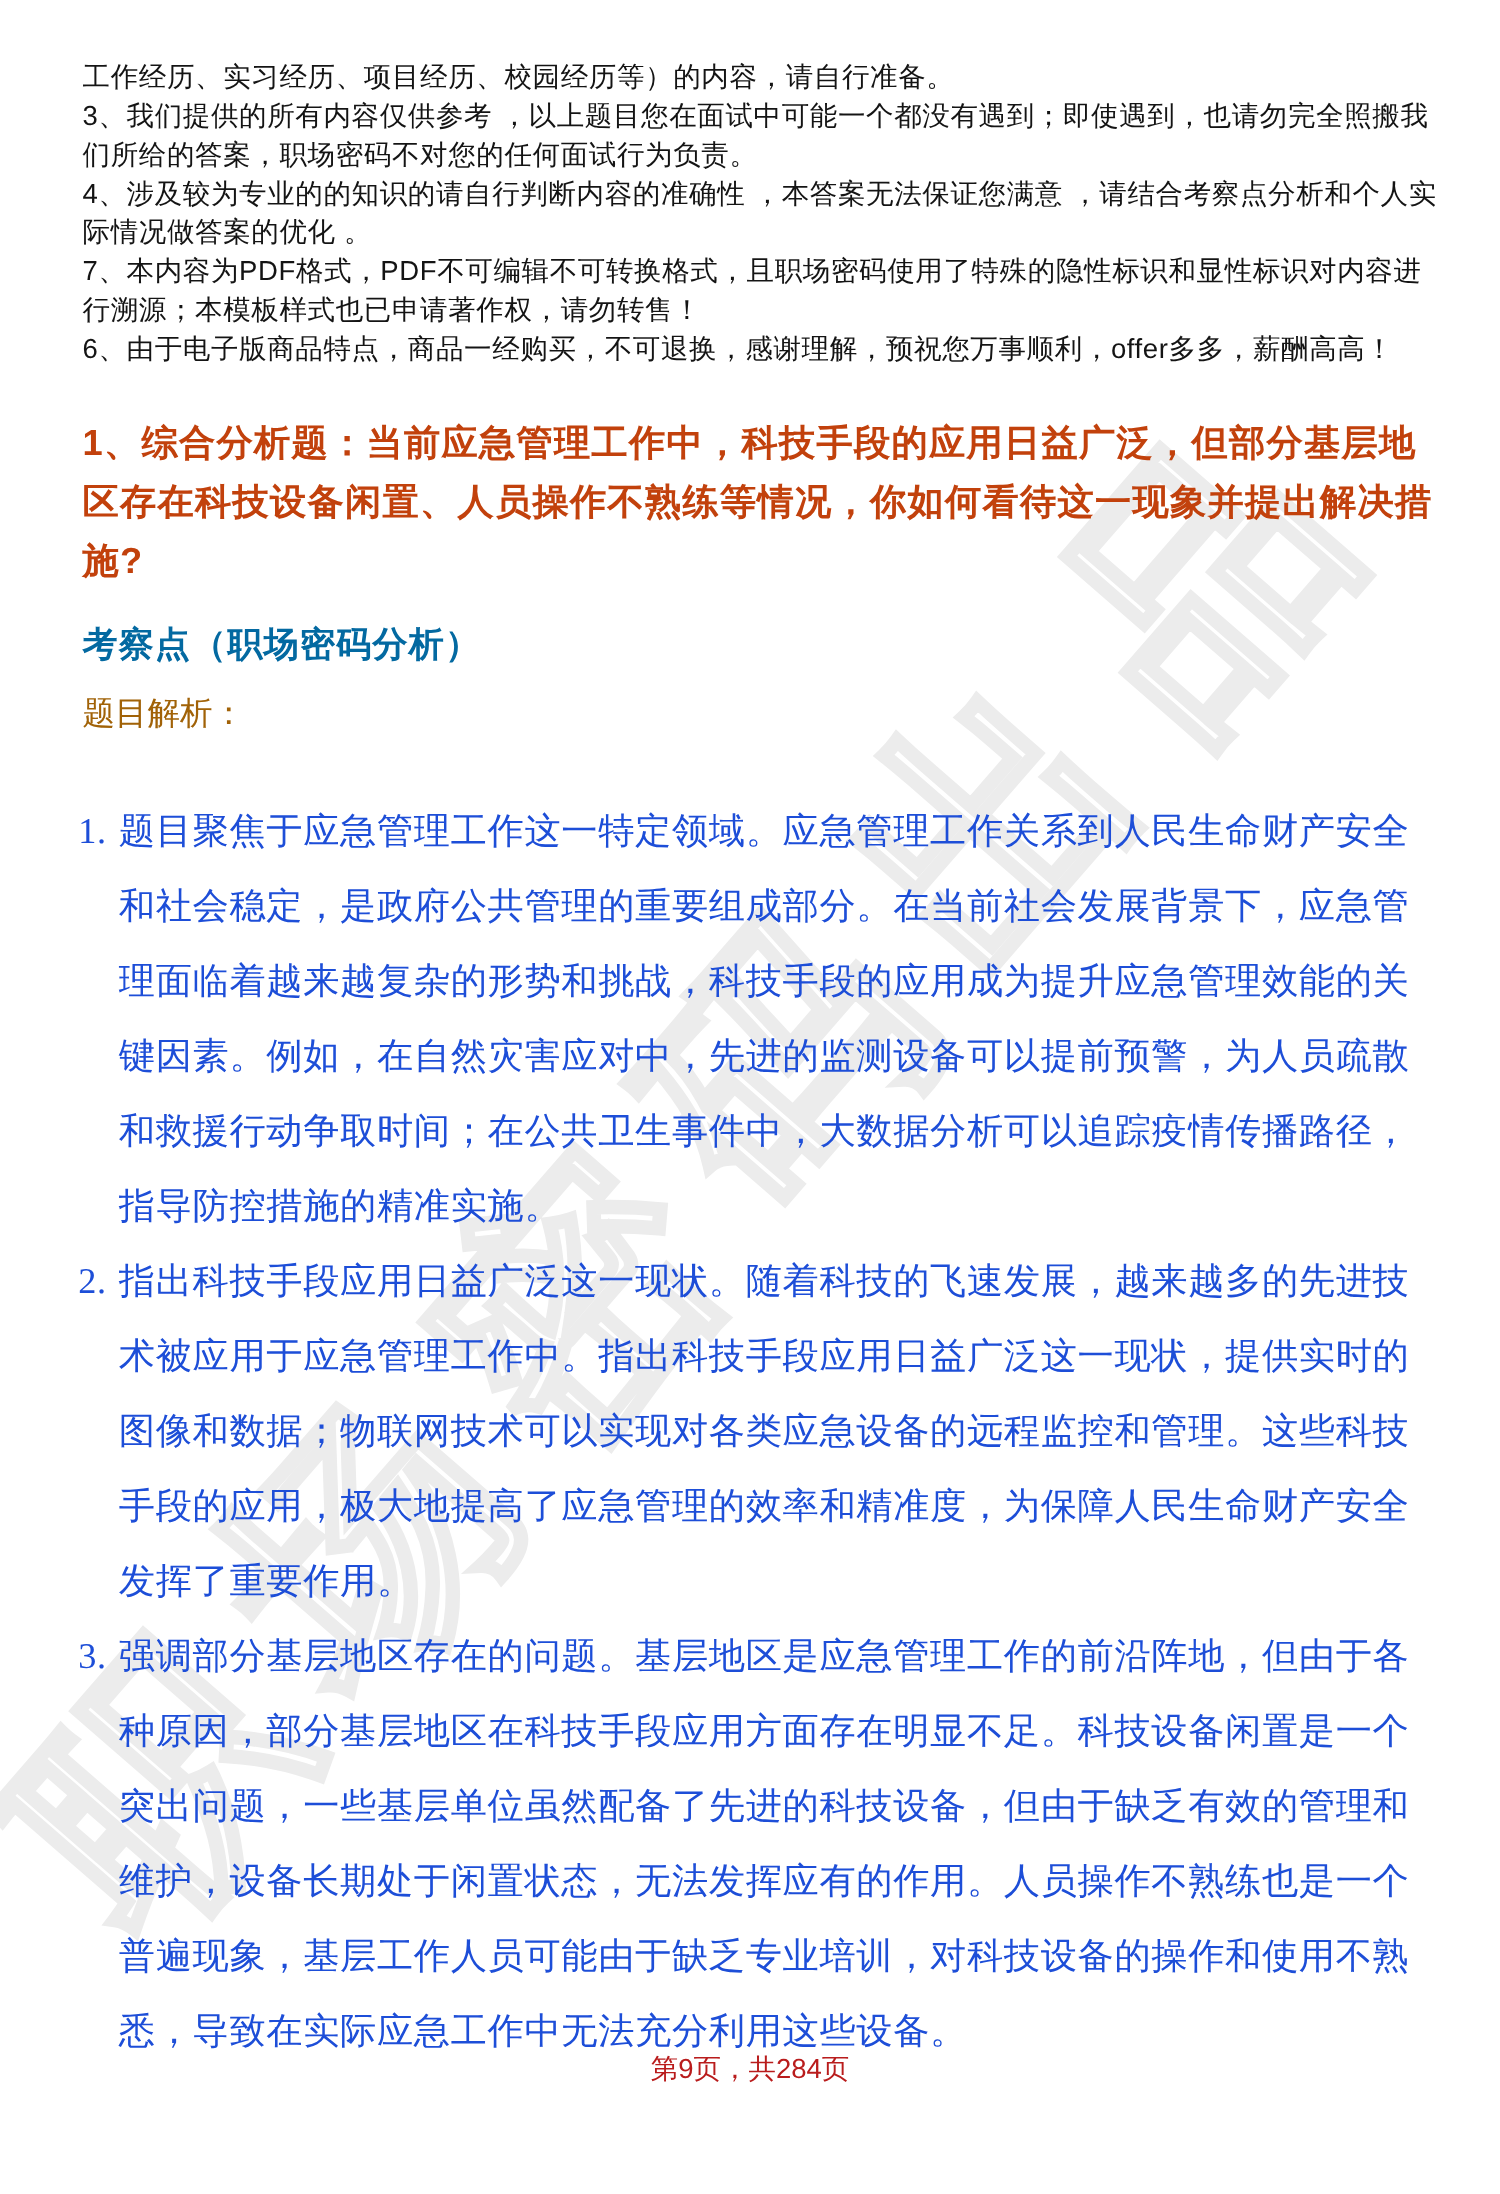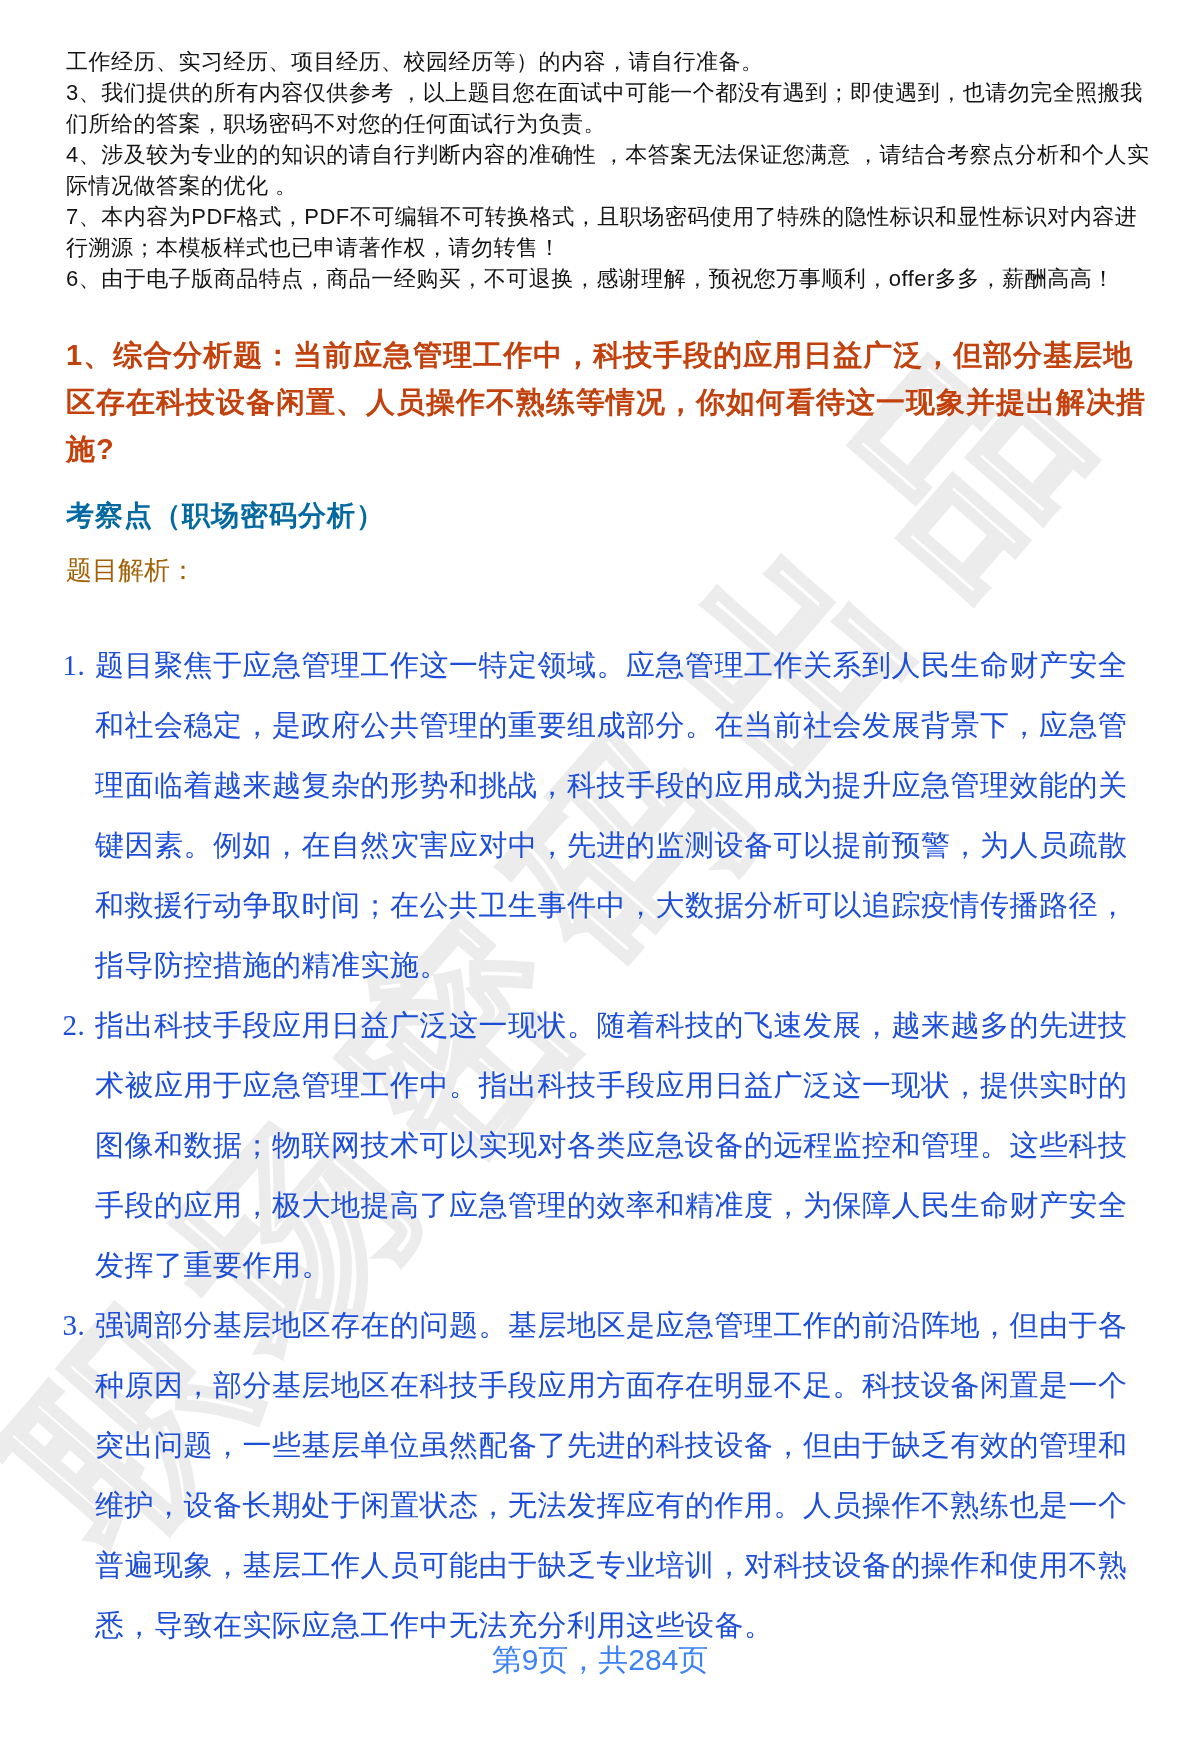--- a/index.html
+++ b/index.html
@@ -84,22 +84,22 @@
   .analysis-list li {
     margin: 0;
     padding-left: 2px;
   }
   .page-footer {
     position: absolute;
     left: 0;
     right: 0;
     top: 1640px;
     text-align: center;
-    font-size: 30px;
-    color: #3b82f6;
+    font-size: 22px;
+    color: #b91c1c;
     z-index: 1;
   }
 </style>
 </head>
 <body>
 
 <div class="page">
 
   <svg class="watermark-svg" viewBox="0 0 1200 1755" aria-hidden="true">
     <g transform="rotate(-49 560 930)">

